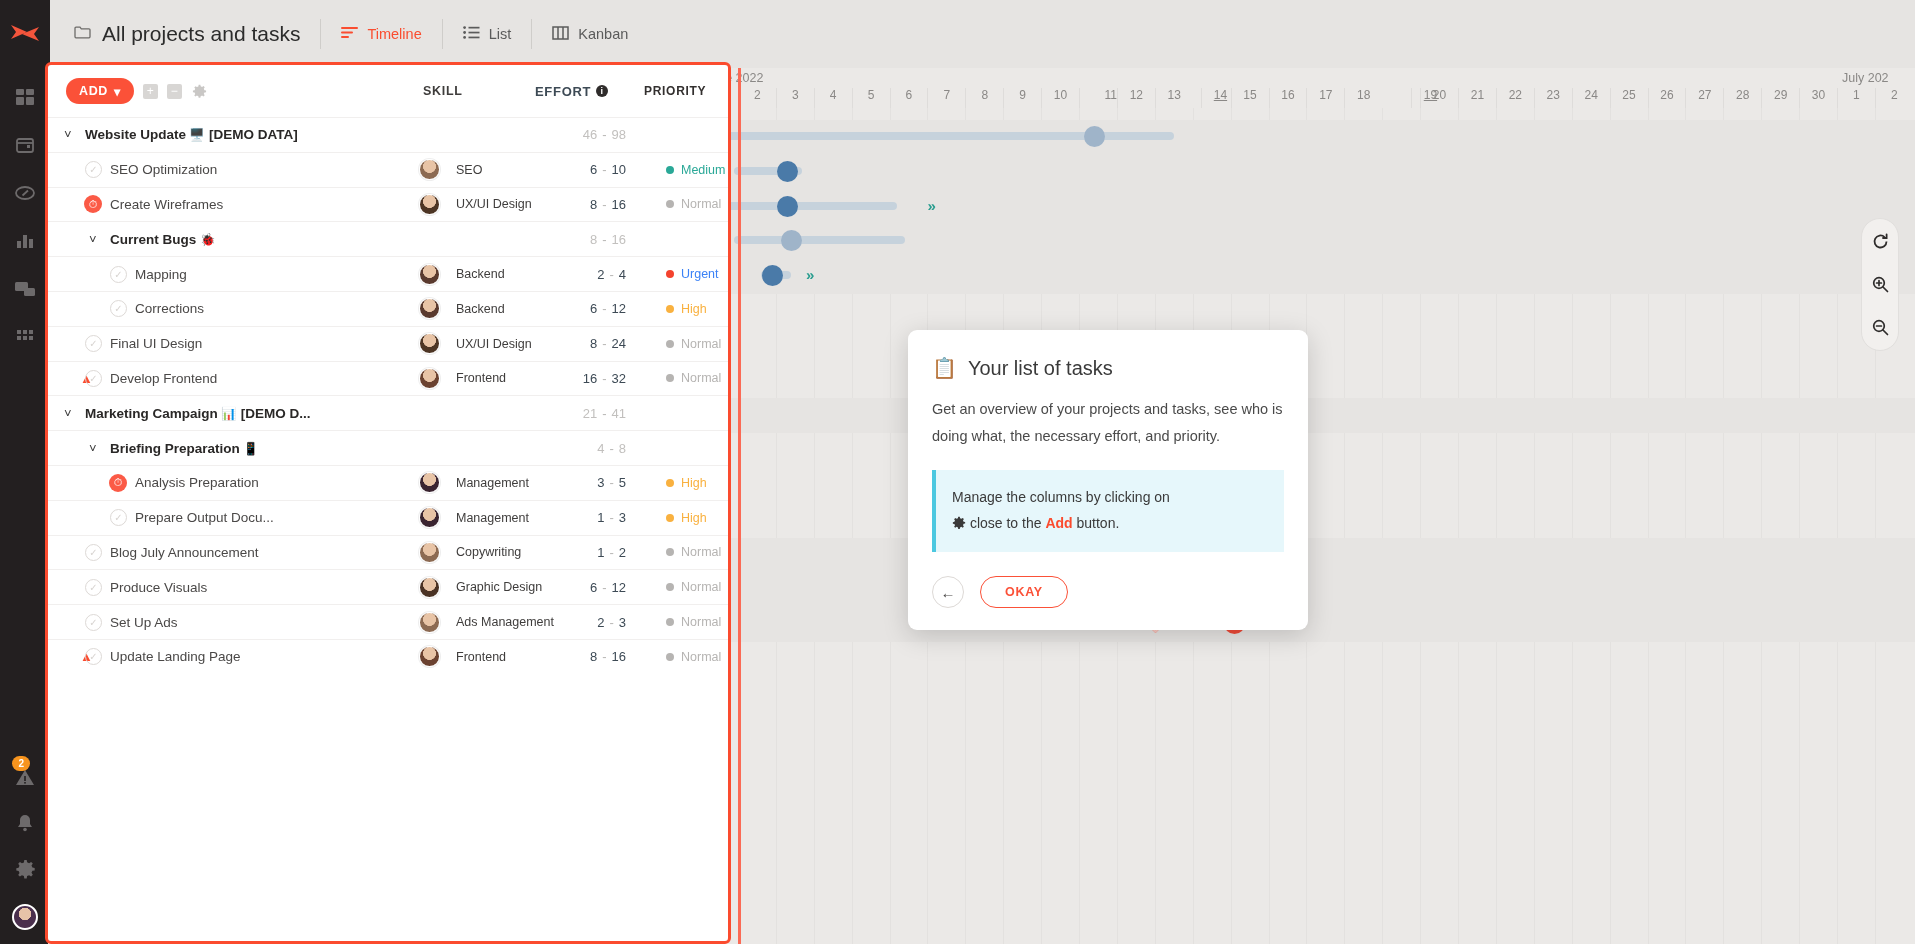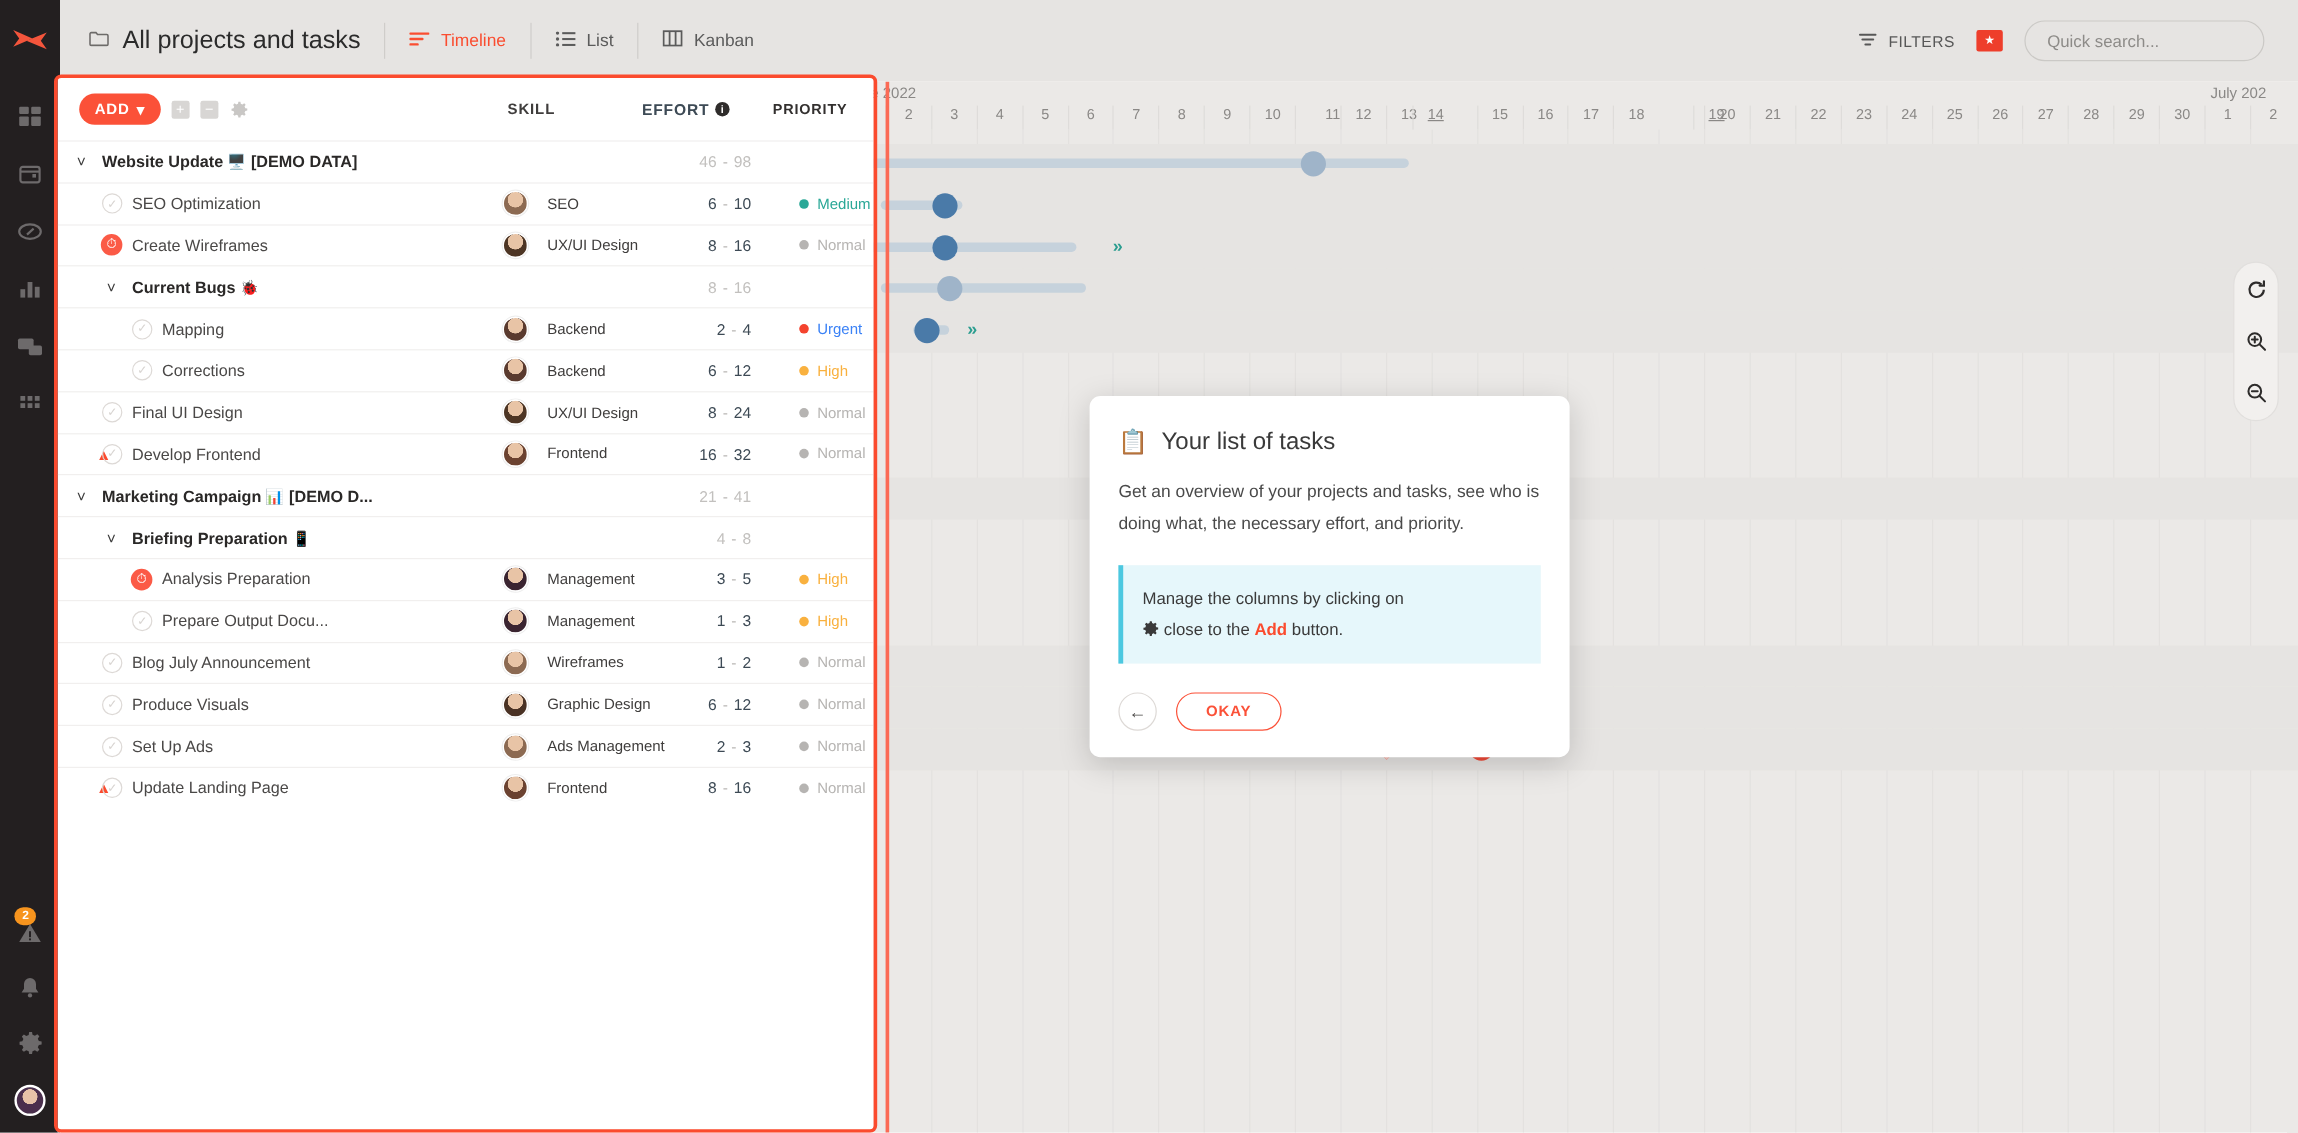--- a/index.html
+++ b/index.html
@@ -280,52 +280,40 @@
     <div class="viewtab">
       <span>
         <svg width="17" height="14" viewBox="0 0 17 14" fill="none" stroke="#5b5b5b" stroke-width="1.5">
             <rect x="1" y="1" width="15" height="12"></rect>
             <path d="M6 1v12M11 1v12"></path>
           </svg>
       </span>
       <span>Kanban</span>
     </div>
 
-    <div class="topright">
-      <div class="filters">
-        <span>
-          <svg width="15" height="12" viewBox="0 0 15 12" stroke="#575757" stroke-width="1.7" stroke-linecap="round">
-              <path d="M1 2h13M3 6h9M5.5 10h4"></path>
-            </svg>
-        </span>
-        <span>FILTERS</span>
-      </div>
-      <div class="folder-star">★</div>
-      <input class="qsearch" type="text" placeholder="Quick search..." style="">
-    </div>
   </div>
 
   <div class="timeline">
     <div class="tl-head" id="tl-head">
         <div class="tl-month" style="left: 5px;">June 2022</div>
         <div class="tl-month" style="left: 1142px;">July 202</div>
         <div class="tl-daycell" style="left: 0px; width: 37.9px;">1</div>
         <div class="tl-daycell" style="left: 37.9px; width: 37.9px;">2</div>
         <div class="tl-daycell" style="left: 75.8px; width: 37.9px;">3</div>
         <div class="tl-daycell" style="left: 113.7px; width: 37.9px;">4</div>
         <div class="tl-daycell" style="left: 151.6px; width: 37.9px;">5</div>
         <div class="tl-daycell" style="left: 189.5px; width: 37.9px;">6</div>
         <div class="tl-daycell" style="left: 227.4px; width: 37.9px;">7</div>
         <div class="tl-daycell" style="left: 265.3px; width: 37.9px;">8</div>
         <div class="tl-daycell" style="left: 303.2px; width: 37.9px;">9</div>
         <div class="tl-daycell" style="left: 341.1px; width: 37.9px;">10</div>
         <div class="tl-daycell" style="left: 379px; width: 37.9px; text-align: right;">11</div>
         <div class="tl-daycell" style="left: 416.9px; width: 37.9px;">12</div>
         <div class="tl-daycell" style="left: 454.8px; width: 37.9px;">13</div>
-        <div class="tl-daycell" style="left: 477px; width: 37.9px; text-decoration: underline;">14</div>
+        <div class="tl-daycell" style="left: 501px; width: 37.9px; text-decoration: underline;">14</div>
         <div class="tl-daycell" style="left: 530.6px; width: 37.9px;">15</div>
         <div class="tl-daycell" style="left: 568.5px; width: 37.9px;">16</div>
         <div class="tl-daycell" style="left: 606.4px; width: 37.9px;">17</div>
         <div class="tl-daycell" style="left: 644.3px; width: 37.9px;">18</div>
         <div class="tl-daycell" style="left: 711px; width: 37.9px; text-decoration: underline;">19</div>
         <div class="tl-daycell" style="left: 720.1px; width: 37.9px;">20</div>
         <div class="tl-daycell" style="left: 758px; width: 37.9px;">21</div>
         <div class="tl-daycell" style="left: 795.9px; width: 37.9px;">22</div>
         <div class="tl-daycell" style="left: 833.8px; width: 37.9px;">23</div>
         <div class="tl-daycell" style="left: 871.7px; width: 37.9px;">24</div>
@@ -545,21 +533,21 @@
           <span class="avatar" style="background:radial-gradient(circle at 50% 34%, #e8c4a6 0 40%, #3a2430 42% 100%);"></span>
           <span class="skill">Management</span>
           <span class="effort">1<span class="dash">-</span>3</span>
           <span class="prio" style="color:#f9b13f">
       <span class="dot" style="background:#f9b13f"></span>High</span>
         </div>
         <div class="row">
           <span class="check" style="left:37px">✓</span>
           <span class="tname" style="left:62px">Blog July Announcement</span>
           <span class="avatar" style="background:radial-gradient(circle at 50% 34%, #e8c4a6 0 40%, #8c6a52 42% 100%);"></span>
-          <span class="skill">Wireframes</span>
+          <span class="skill">Copywriting</span>
           <span class="effort">1<span class="dash">-</span>2</span>
           <span class="prio" style="color:#b6b4b2">
       <span class="dot" style="background:#b6b4b2"></span>Normal</span>
         </div>
         <div class="row">
           <span class="check" style="left:37px">✓</span>
           <span class="tname" style="left:62px">Produce Visuals</span>
           <span class="avatar" style="background:radial-gradient(circle at 50% 34%, #e8c4a6 0 40%, #4a3224 42% 100%);"></span>
           <span class="skill">Graphic Design</span>
           <span class="effort">6<span class="dash">-</span>12</span>

